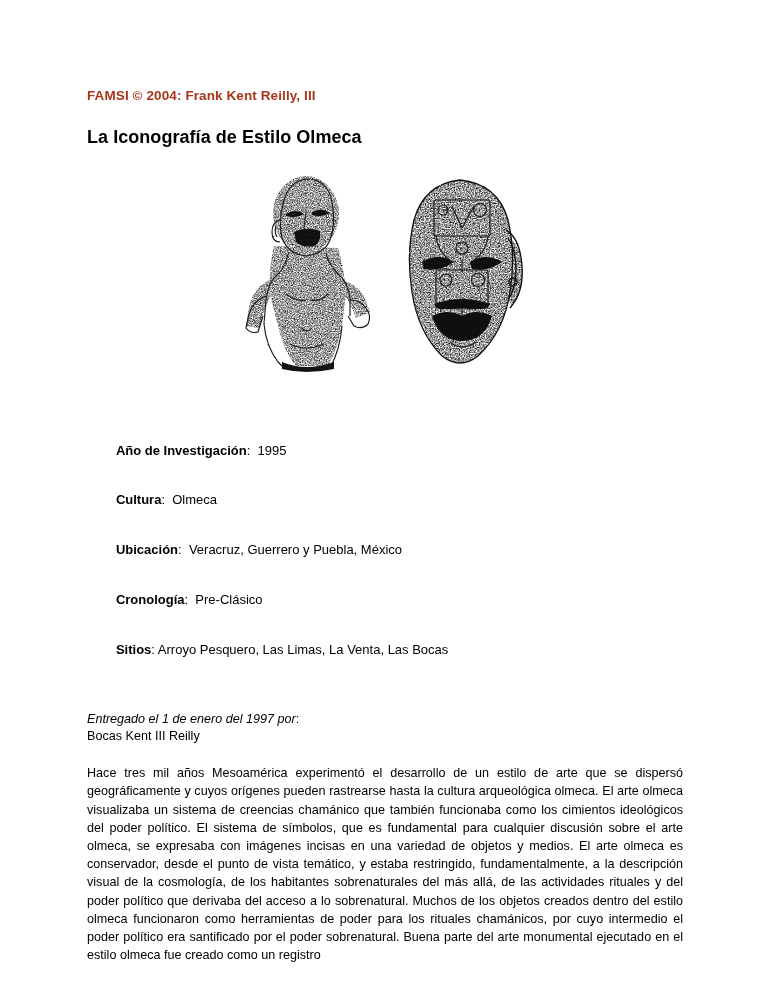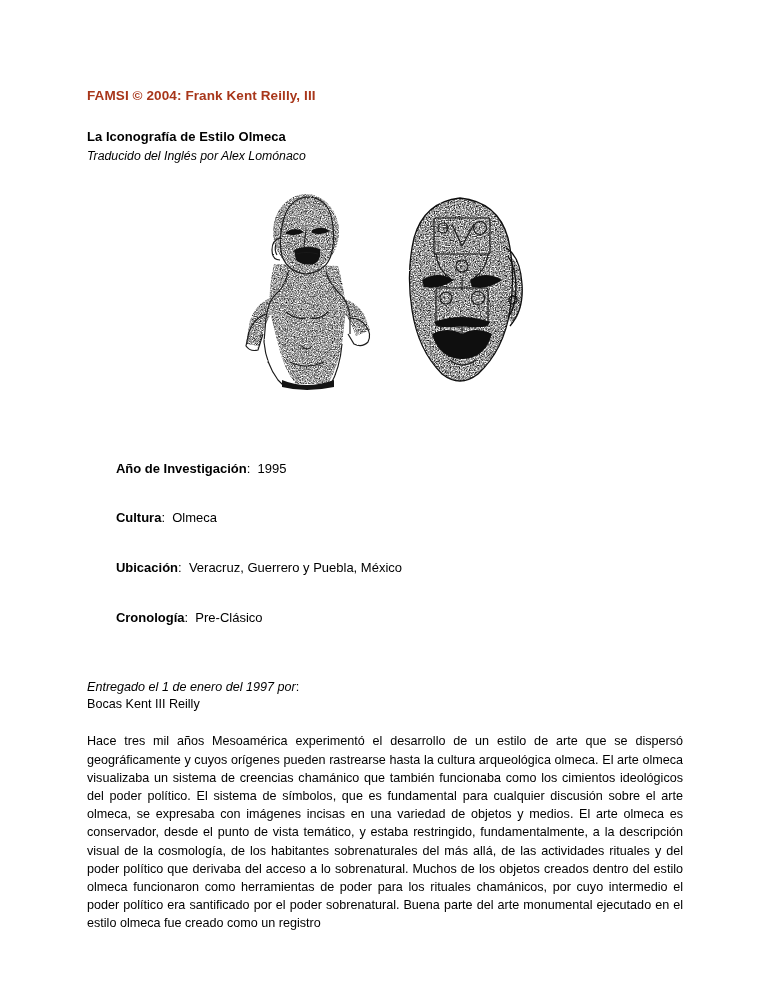--- a/index.html
+++ b/index.html
@@ -33,21 +33,21 @@
   .famsi-line {
     font-size: 13.5px;
     font-weight: bold;
     color: #A8361A;
     letter-spacing: 0.1px;
     line-height: 16px;
     margin: 0;
   }
 
   .doc-title {
-    font-size: 13px;
+    font-size: 18px;
     font-weight: bold;
     color: #000;
     line-height: 18px;
     margin: 0;
     padding-top: 24px;
     letter-spacing: 0.05px;
   }
   .doc-subtitle {
     font-size: 12.3px;
     font-style: italic;
@@ -108,21 +108,20 @@
 </head>
 <body>
 
 <div class="page">
   <div class="content">
 
     <div class="famsi-line">FAMSI © 2004:  Frank Kent Reilly, III</div>
 
     <div class="doc-title">La Iconografía de Estilo Olmeca</div>
 
-    <div class="doc-subtitle">Traducido del Inglés por Alex Lomónaco</div>
 
     <div class="figure-band">
 
       <svg width="132" height="196" viewBox="0 0 132 196">
         <defs>
           <filter id="stipple1" x="-20%" y="-20%" width="140%" height="140%">
             <feTurbulence type="fractalNoise" baseFrequency="0.85" numOctaves="4" seed="7" result="n"></feTurbulence>
             <feColorMatrix in="n" type="matrix" values="0 0 0 0 0  0 0 0 0 0  0 0 0 0 0  1.6 0 0 0 -0.42" result="sp"></feColorMatrix>
             <feComposite in="sp" in2="SourceGraphic" operator="in"></feComposite>
           </filter>
@@ -264,20 +263,23 @@
       </div>
       <div class="meta-row">
         <span class="meta-label">Cultura</span><span class="meta-sep">:  </span><span class="meta-value">Olmeca</span>
       </div>
       <div class="meta-row">
         <span class="meta-label">Ubicación</span><span class="meta-sep">:  </span><span class="meta-value">Veracruz, Guerrero y Puebla, México</span>
       </div>
       <div class="meta-row">
         <span class="meta-label">Cronología</span><span class="meta-sep">:  </span><span class="meta-value">Pre-Clásico</span>
       </div>
+      <div class="meta-row">
+        <span class="meta-label">Sitios</span><span class="meta-sep">: </span><span class="meta-value">Arroyo Pesquero, Las Limas, La Venta, Las Bocas</span>
+      </div>
     </div>
 
     <div class="submit-block">
       <div class="submit-line-italic"><span>Entregado el 1 de enero del 1997 por</span><span class="nonital">:</span></div>
       <div class="submit-line-plain">Bocas Kent III Reilly</div>
     </div>
 
 
     <div class="body-para">Hace tres mil años Mesoamérica experimentó el desarrollo de un estilo de arte que se dispersó geográficamente y cuyos orígenes pueden rastrearse hasta la cultura arqueológica olmeca. El arte olmeca visualizaba un sistema de creencias chamánico que también funcionaba como los cimientos ideológicos del poder político. El sistema de símbolos, que es fundamental para cualquier discusión sobre el arte olmeca, se expresaba con imágenes incisas en una variedad de objetos y medios. El arte olmeca es conservador, desde el punto de vista temático, y estaba restringido, fundamentalmente, a la descripción visual de la cosmología, de los habitantes sobrenaturales del más allá, de las actividades rituales y del poder político que derivaba del acceso a lo sobrenatural. Muchos de los objetos creados dentro del estilo olmeca funcionaron como herramientas de poder para los rituales chamánicos, por cuyo intermedio el poder político era santificado por el poder sobrenatural. Buena parte del arte monumental ejecutado en el estilo olmeca fue creado como un registro</div>
 

